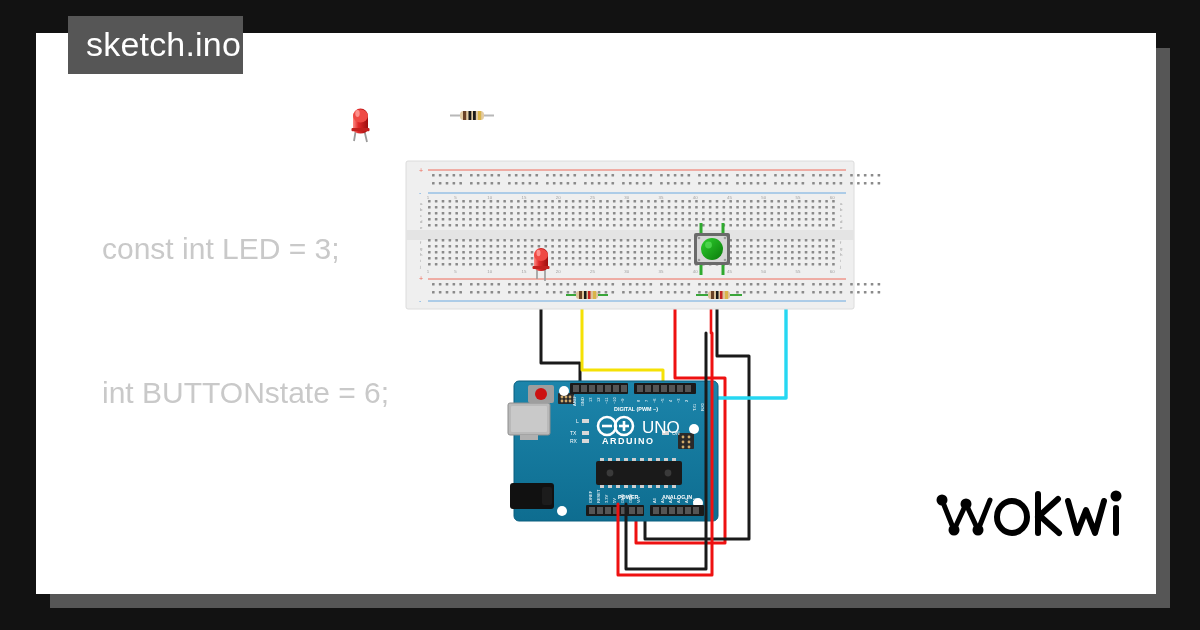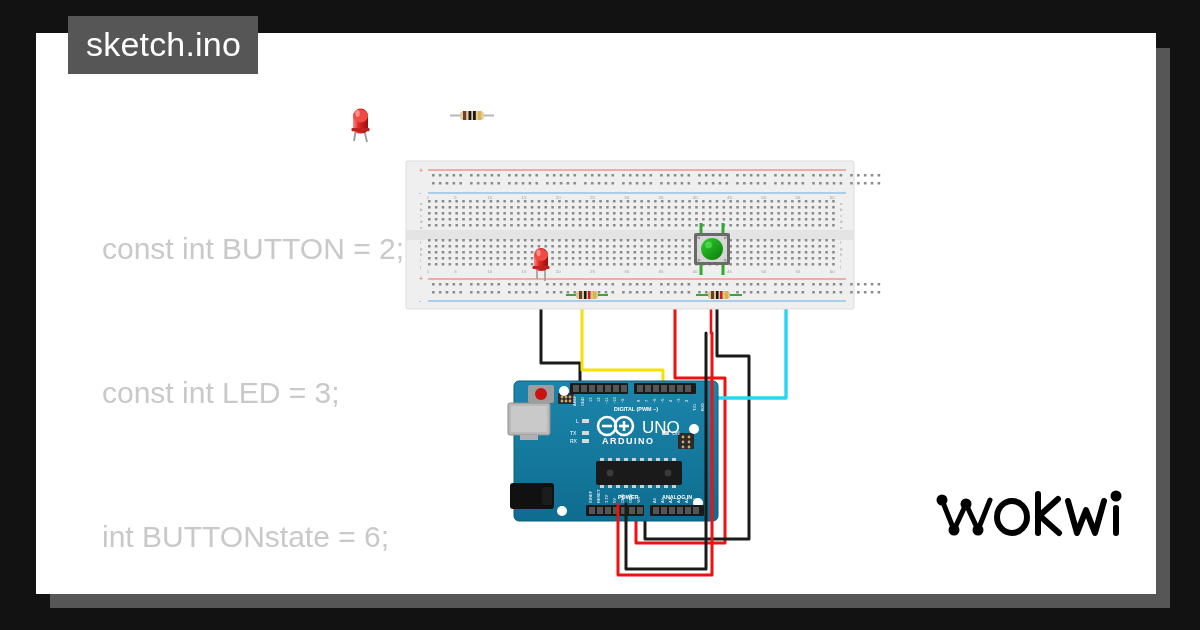--- a/index.html
+++ b/index.html
@@ -28,21 +28,21 @@
     width: 1120px; height: 561px;
     background: #ffffff;
     overflow: hidden;
   }
   
   .tab {
     position: absolute;
     left: 68px; top: 16px;
     background: #565656;
     color: #ffffff;
-    padding: 8px 17px 10px 18px;
+    padding: 8px 2px 10px 18px;
     font-size: 34px;
     line-height: 40px;
     letter-spacing: .2px;
     z-index: 40;
     white-space: nowrap;
   }
   
   .code {
     position: absolute;
     left: 66px; top: 96px;
@@ -77,21 +77,20 @@
 </head>
 <body>
 
 <div id="stage">
 
   <div class="card-shadow"></div>
 
   <div class="card">
 
     <div class="code">
-      <span class="ln">const int BUTTON = 2;</span>
       <span class="ln">const int LED = 3;</span>
       <span class="ln">int BUTTONstate = 6;</span>
       
       
       
       
       
       
     </div>
 

